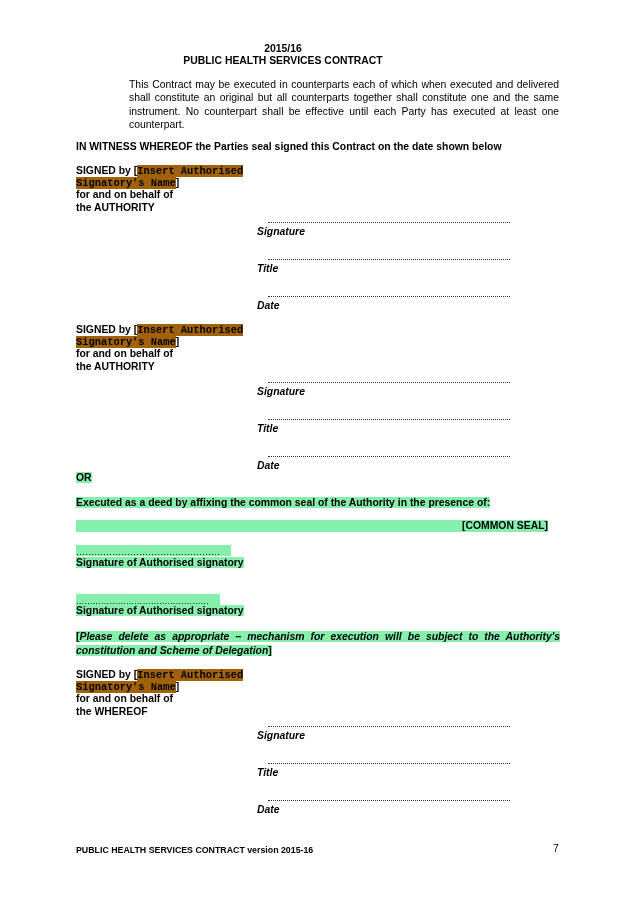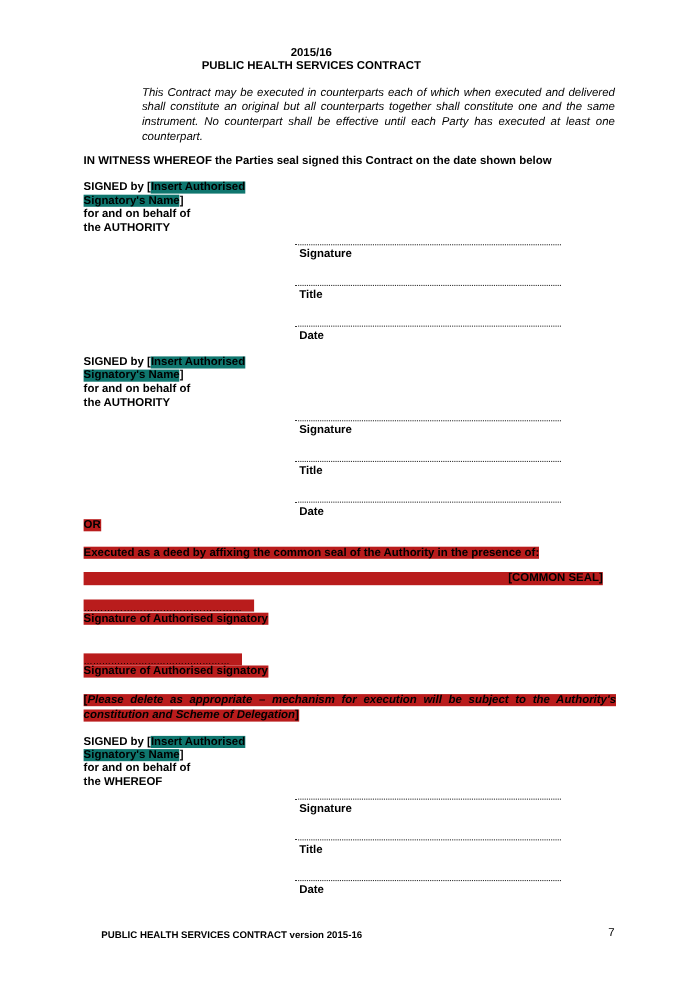--- a/index.html
+++ b/index.html
@@ -12,37 +12,37 @@
       line-height: 12.4px;
       overflow: hidden;
     }
     .abs { position: absolute; }
     .bold { font-weight: bold; }
     .hdr { left: 0; width: 566px; text-align: center; font-weight: bold; }
     .para {
       left: 129px; width: 430px; text-align: justify;
       line-height: 13.3px; font-size: 10.4px;
     }
-    .red { background: #0f766e; }
-    .green { background: #b91c1c; }
+    .red { background: #a16207; font-family: Liberation Mono, monospace; }
+    .green { background: #86efac; }
     .signed-block { left: 76px; width: 170px; font-weight: bold; line-height: 12.2px; }
     .sigline {
       left: 268px; width: 242px; height: 1px;
       border-top: 1px dotted #333;
     }
-    .siglabel { left: 272px; font-weight: bold; }
+    .siglabel { left: 257px; font-weight: bold; font-style: italic; }
     .dots { letter-spacing: 0; }
   </style>
 </head>
 <body>
 
 <div class="abs hdr" style="top:43px;">2015/16</div>
 <div class="abs hdr" style="top:55px;text-align:center;">PUBLIC HEALTH SERVICES CONTRACT</div>
 
-<div class="abs para" style="top:78px;font-style:italic;">This Contract may be executed in counterparts each of which when executed and delivered shall constitute an original but all counterparts together shall constitute one and the same instrument. No counterpart shall be effective until each Party has executed at least one counterpart.</div>
+<div class="abs para" style="top:78px;">This Contract may be executed in counterparts each of which when executed and delivered shall constitute an original but all counterparts together shall constitute one and the same instrument. No counterpart shall be effective until each Party has executed at least one counterpart.</div>
 
 <div class="abs bold" style="left:76px; top:141px;">IN WITNESS WHEREOF the Parties seal signed this Contract on the date shown below</div>
 
 <div class="abs signed-block" style="top:165px;">
   <div><span>SIGNED by [</span><span class="red">Insert Authorised</span></div>
   <div><span class="red">Signatory's Name</span><span>]</span></div>
   <div>for and on behalf of</div>
   <div>the AUTHORITY</div>
 </div>
 <div class="abs sigline" style="top:222px;"></div>
@@ -99,14 +99,14 @@
   <div>for and on behalf of</div>
   <div>the WHEREOF</div>
 </div>
 <div class="abs sigline" style="top:726px;"></div>
 <div class="abs siglabel" style="top:730px;">Signature</div>
 <div class="abs sigline" style="top:763px;"></div>
 <div class="abs siglabel" style="top:767px;">Title</div>
 <div class="abs sigline" style="top:800px;"></div>
 <div class="abs siglabel" style="top:804px;">Date</div>
 
-<div class="abs bold" style="left:92px; top:844px; font-size:8.8px;">PUBLIC HEALTH SERVICES CONTRACT version 2015-16</div>
+<div class="abs bold" style="left:76px; top:844px; font-size:8.8px;">PUBLIC HEALTH SERVICES CONTRACT version 2015-16</div>
 <div class="abs" style="left:553px; top:843px; font-size:10.4px;">7</div>
 
 </body></html>

